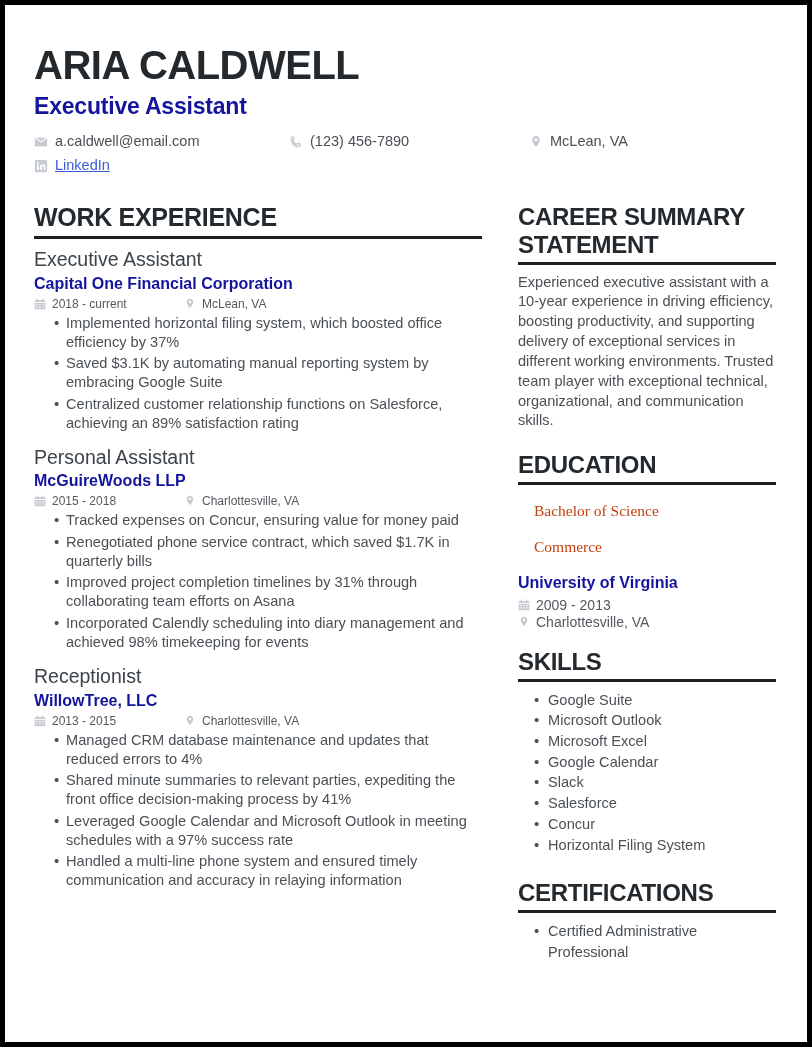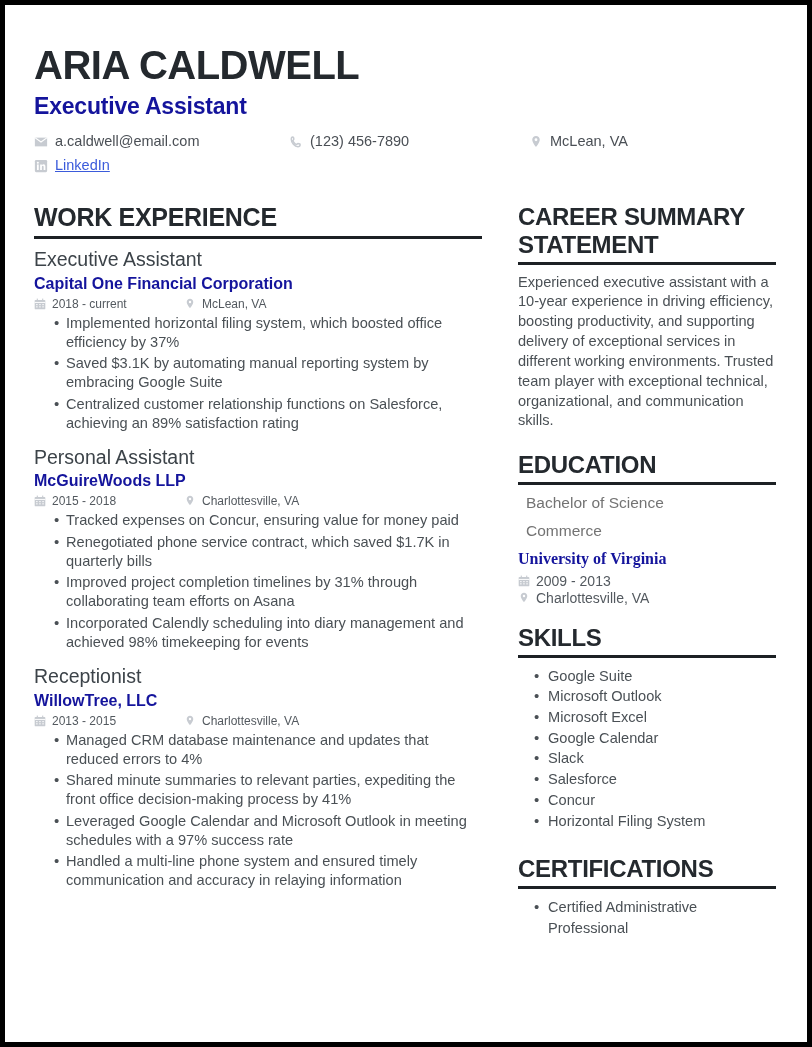--- a/index.html
+++ b/index.html
@@ -151,31 +151,31 @@
 
   
   .summary-text {
     font-size: 14.6px;
     line-height: 1.36;
     color: #4a5055;
     margin: 0;
   }
   .edu-degree {
     font-size: 15.5px;
-    color: #737373;
+    color: #c2410c;
     line-height: 1.3;
-    margin: 8px;
+    margin: 16px;
+    font-family: Liberation Serif, serif;
   }
   .edu-school {
     font-size: 16px;
     font-weight: bold;
     color: #14149c;
     margin: 2px 0 3px 0;
     line-height: 1.3;
-    font-family: Liberation Serif, serif;
   }
   .edu-meta {
     display: flex;
     align-items: center;
     gap: 6px;
     font-size: 14px;
     color: #53595f;
     margin-bottom: 1px;
   }
   ul.plainlist {

